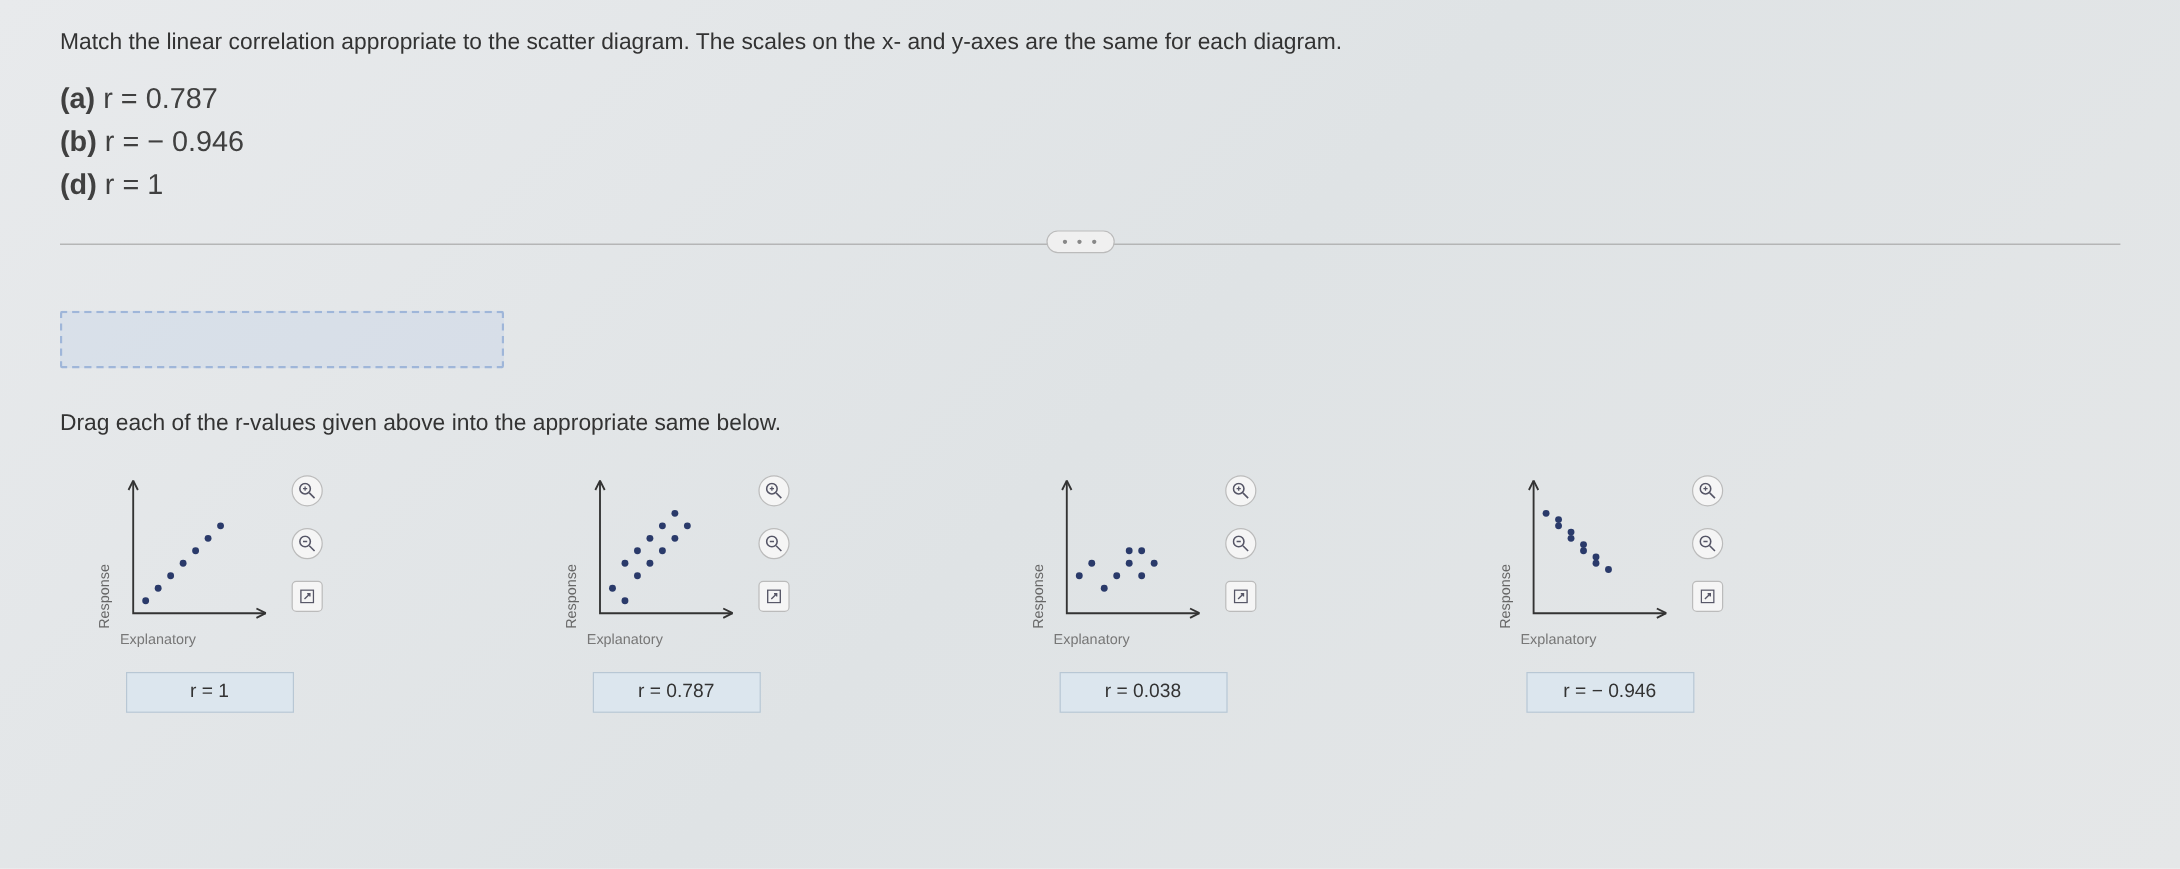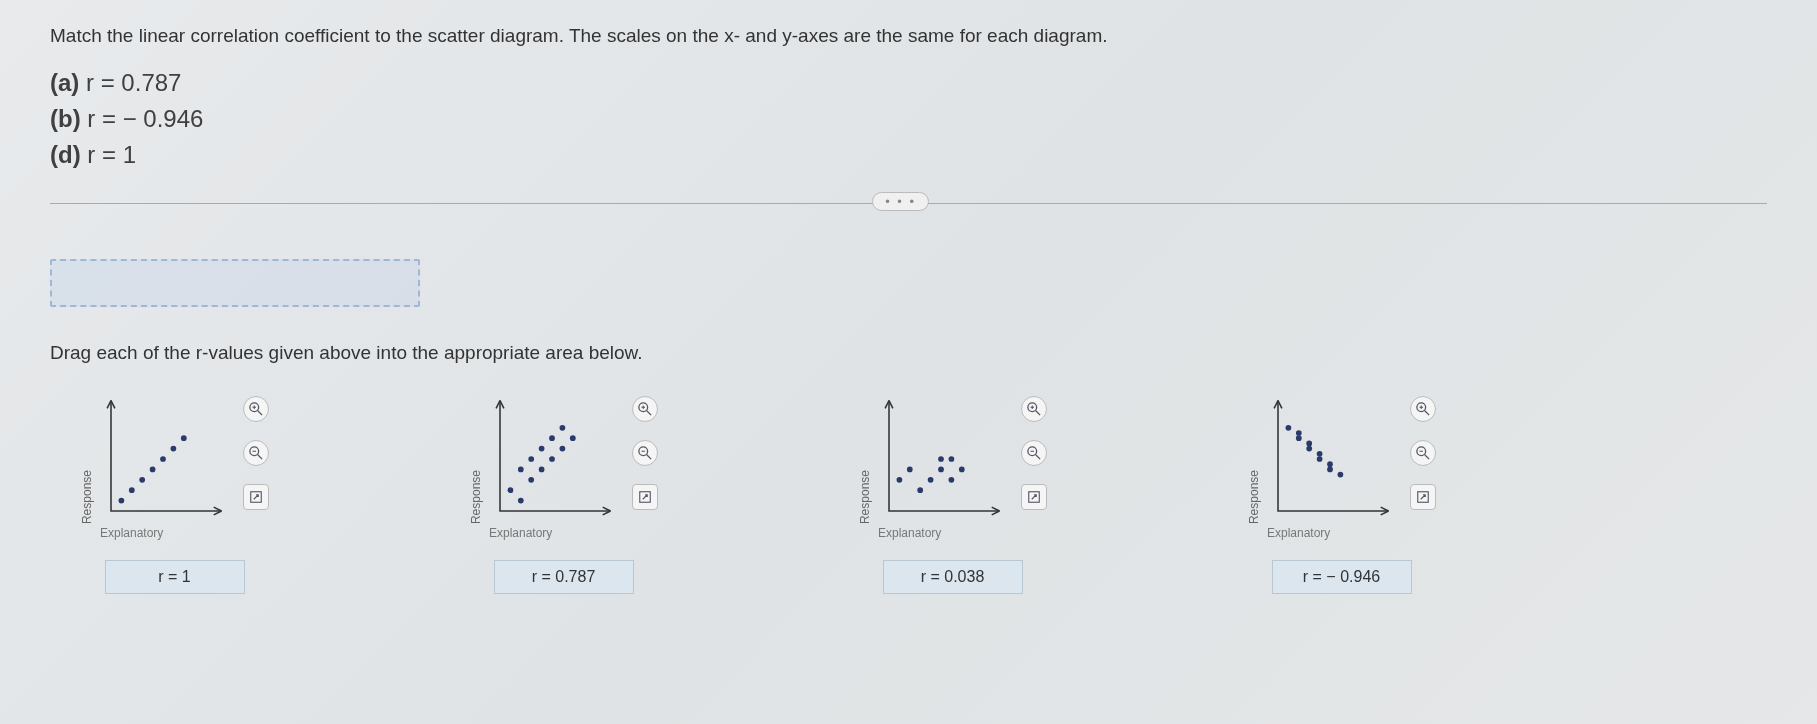--- a/index.html
+++ b/index.html
@@ -127,34 +127,34 @@
     align-items: center;
     justify-content: center;
     font-size: 16px;
     color: #333;
     cursor: move;
   }
 </style>
 </head>
 <body>
 
-<div class="question-text">Match the linear correlation coefficient to the scatter diagram. The scales on the x- and y-axes are the same for each diagram.</div>
+<div class="question-text">Match the linear correlation appropriate to the scatter diagram. The scales on the x- and y-axes are the same for each diagram.</div>
 
 <div class="options">
   <div><span class="opt-label">(a)</span> <span>r = 0.787</span></div>
   <div><span class="opt-label">(b)</span> <span>r = − 0.946</span></div>
   <div><span class="opt-label">(d)</span> <span>r = 1</span></div>
 </div>
 
 <hr class="divider">
 <div class="ellipsis-pill">• • •</div>
 
 <div class="drop-placeholder"></div>
 
-<div class="instruction">Drag each of the r-values given above into the appropriate area below.</div>
+<div class="instruction">Drag each of the r-values given above into the appropriate same below.</div>
 
 <div class="diagrams-row">
 
   <div class="diagram-block">
     <div class="plot-with-icons">
       <div>
         <div class="plot-container">
           <div class="ylabel">Response</div>
           <div class="plot">
             <svg viewBox="0 0 100 100">

